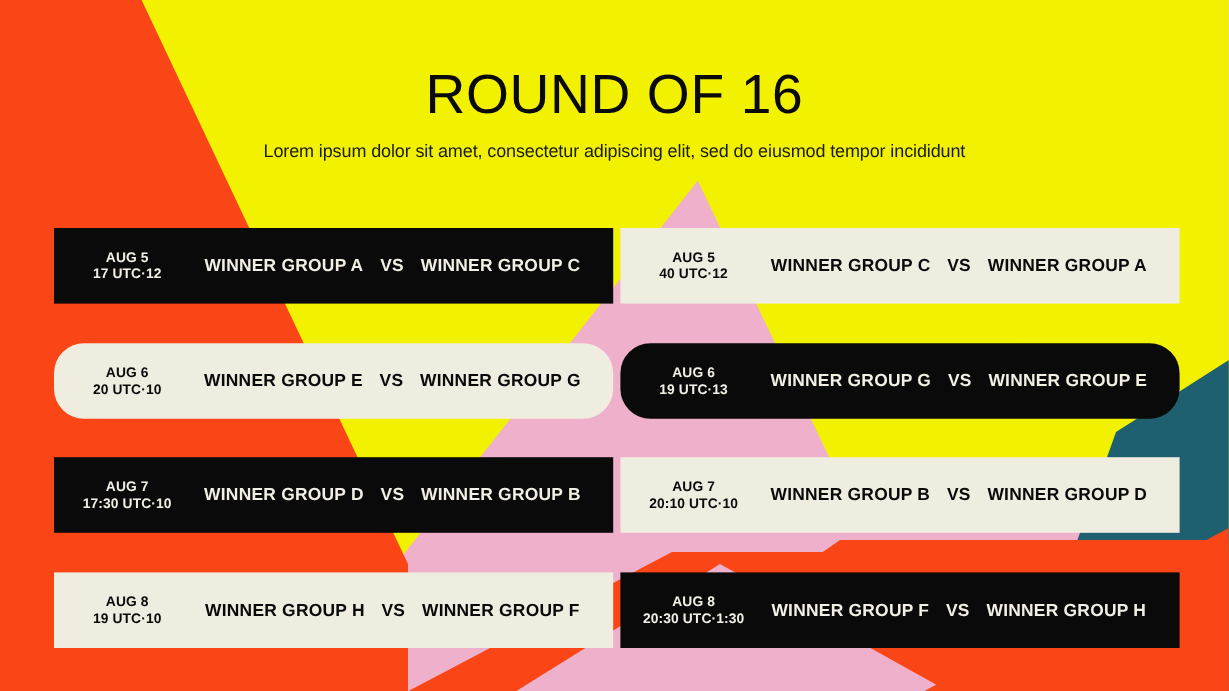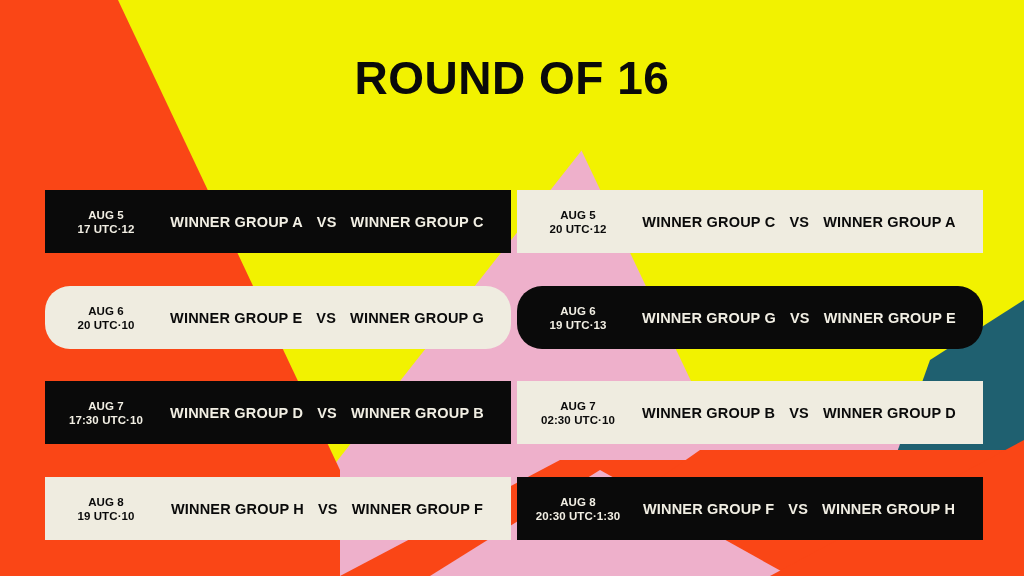--- a/index.html
+++ b/index.html
@@ -31,21 +31,21 @@
     height: 576px;
   }
   #page-title {
     position: absolute;
     left: 0;
     top: 52px;
     width: 1024px;
     text-align: center;
     font-size: 46px;
     line-height: 52px;
-    font-weight: bold;
+    font-weight: normal;
     letter-spacing: 0.5px;
     color: #0a0a0a;
     font-family: "Liberation Sans", sans-serif;
   }
   #page-subtitle {
     position: absolute;
     left: 0;
     top: 117px;
     width: 1024px;
     text-align: center;
@@ -125,39 +125,40 @@
     <polygon points="0,0 118,0 340,470 340,576 0,576" fill="#fa4616"></polygon>
     <polygon points="340,576 560,460 1024,460 1024,576" fill="#fa4616"></polygon>
     <polygon points="520,576 700,450 1024,450 1024,576" fill="#fa4616"></polygon>
     <polygon points="430,576 600,470 790,576" fill="#eeb0cb"></polygon>
     <polygon points="770,576 1024,440 1024,576" fill="#fa4616"></polygon>
   </svg>
 
   <div class="content">
 
     <div id="page-title">ROUND OF 16</div>
+    <div id="page-subtitle">Lorem ipsum dolor sit amet, consectetur adipiscing elit, sed do eiusmod tempor incididunt</div>
 
     <div id="bracket-grid">
 
       <div class="match-row col-left r0 theme-dark">
         <div class="match-when">
           <span class="match-date">AUG 5</span>
           <span class="match-time">17 UTC·12</span>
         </div>
         <div class="match-teams">
           <span class="team-name">WINNER GROUP A</span>
           <span class="vs-label">VS</span>
           <span class="team-name">WINNER GROUP C</span>
         </div>
       </div>
 
       <div class="match-row col-right r0 theme-light">
         <div class="match-when">
           <span class="match-date">AUG 5</span>
-          <span class="match-time">20 UTC·12</span>
+          <span class="match-time">40 UTC·12</span>
         </div>
         <div class="match-teams">
           <span class="team-name">WINNER GROUP C</span>
           <span class="vs-label">VS</span>
           <span class="team-name">WINNER GROUP A</span>
         </div>
       </div>
 
       <div class="match-row col-left r1 theme-light">
         <div class="match-when">
@@ -191,21 +192,21 @@
         <div class="match-teams">
           <span class="team-name">WINNER GROUP D</span>
           <span class="vs-label">VS</span>
           <span class="team-name">WINNER GROUP B</span>
         </div>
       </div>
 
       <div class="match-row col-right r2 theme-light">
         <div class="match-when">
           <span class="match-date">AUG 7</span>
-          <span class="match-time">02:30 UTC·10</span>
+          <span class="match-time">20:10 UTC·10</span>
         </div>
         <div class="match-teams">
           <span class="team-name">WINNER GROUP B</span>
           <span class="vs-label">VS</span>
           <span class="team-name">WINNER GROUP D</span>
         </div>
       </div>
 
       <div class="match-row col-left r3 theme-light">
         <div class="match-when">

